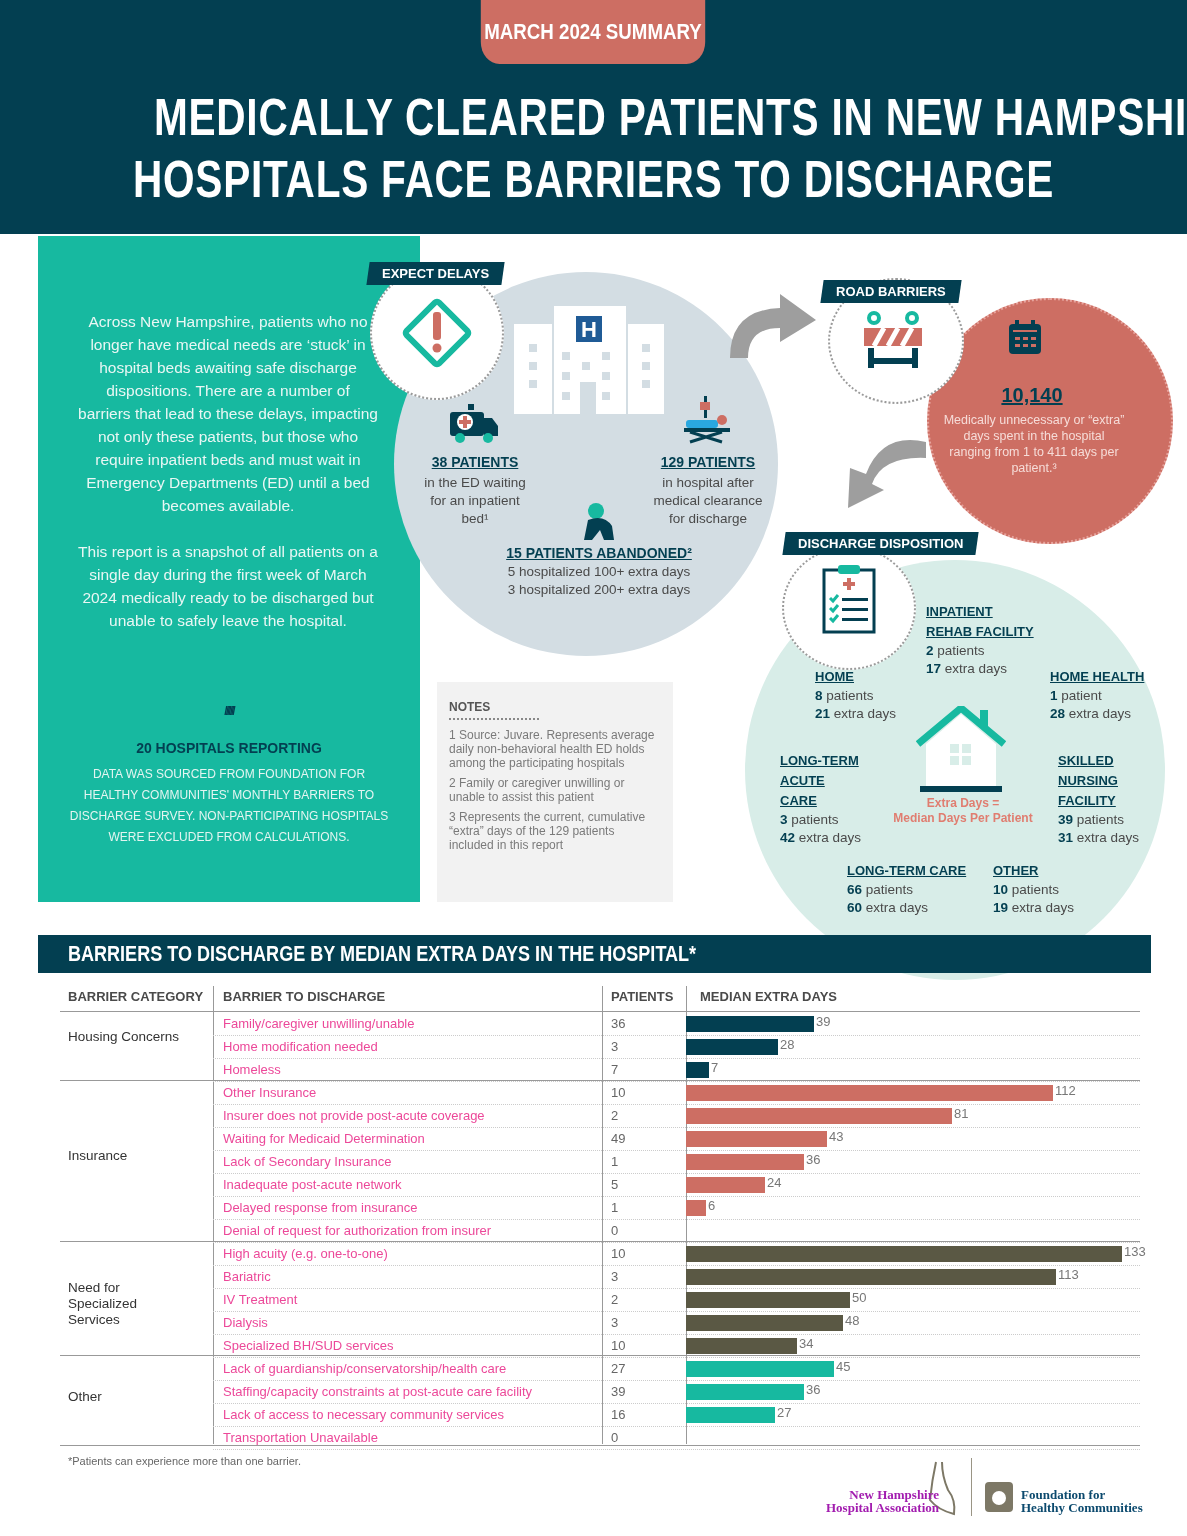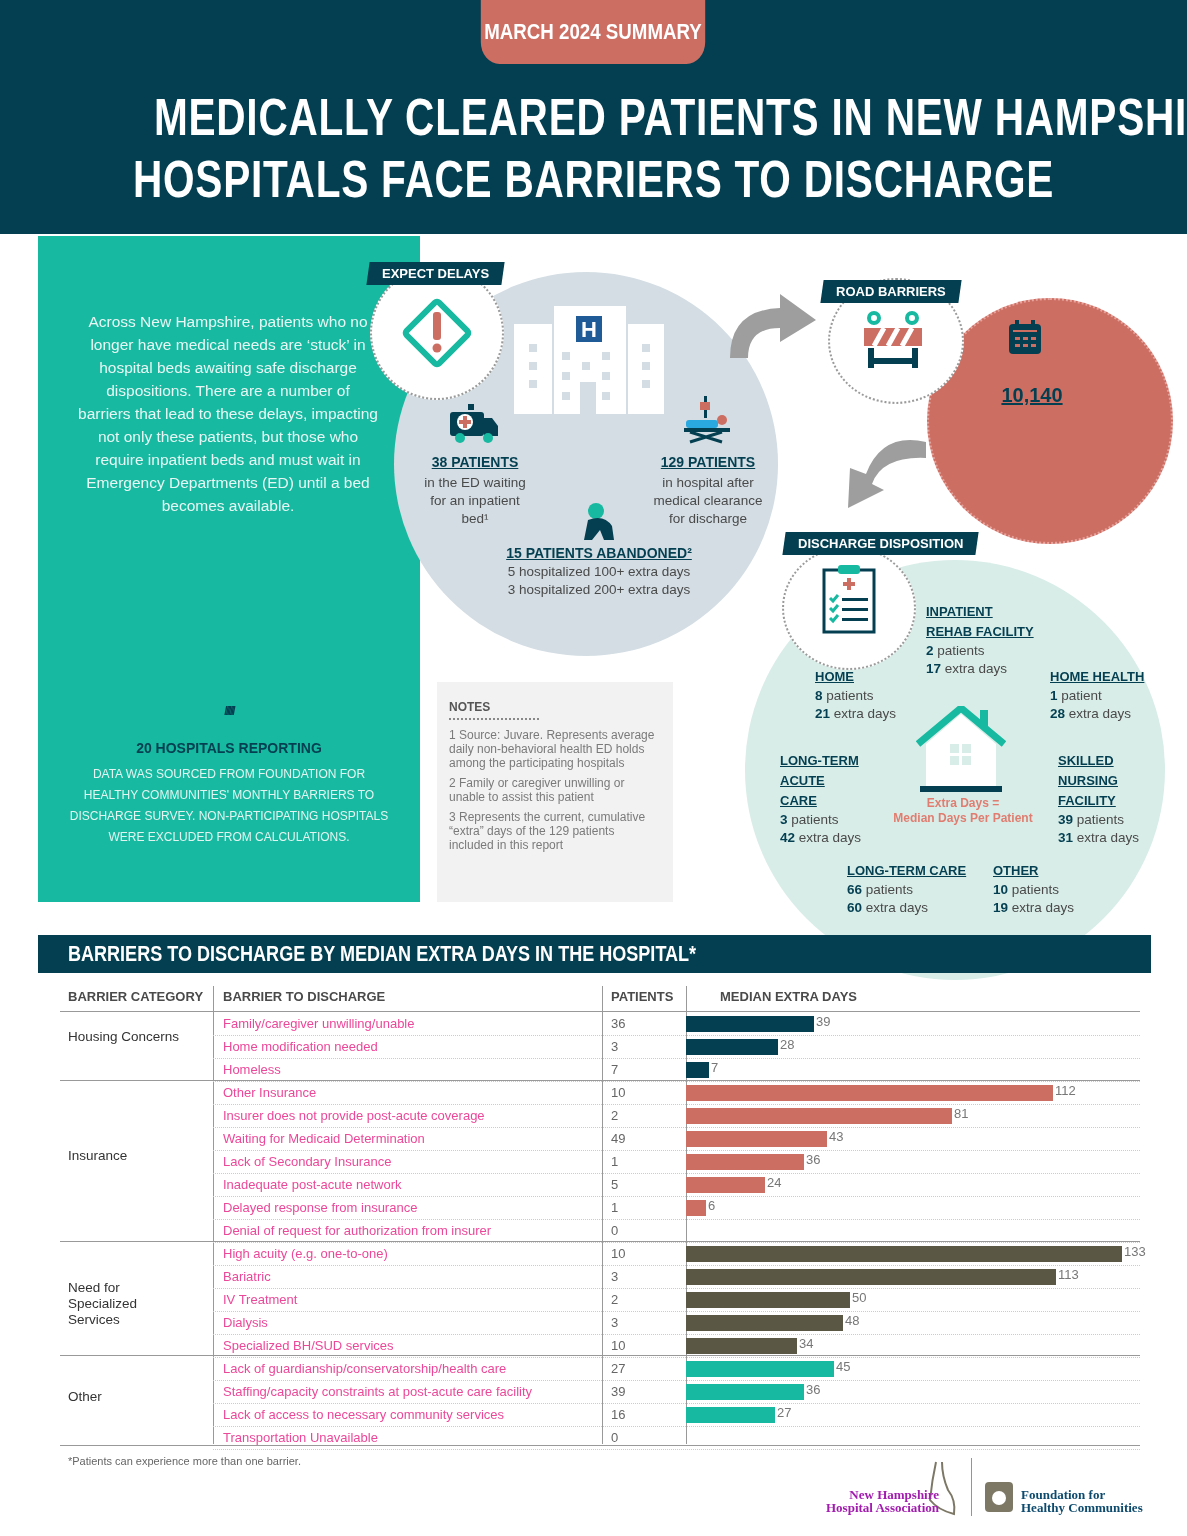--- a/index.html
+++ b/index.html
@@ -70,20 +70,21 @@
   <div class="tag">MARCH 2024 SUMMARY</div>
   <div class="title">
     <span>MEDICALLY CLEARED PATIENTS IN NEW HAMPSHIRE</span><br>
     <span>HOSPITALS FACE BARRIERS TO DISCHARGE</span>
   </div>
 </div>
 
 <div class="left-panel">
   <div class="intro">
     <p>Across New Hampshire, patients who no longer have medical needs are ‘stuck’ in hospital beds awaiting safe discharge dispositions. There are a number of barriers that lead to these delays, impacting not only these patients, but those who require inpatient beds and must wait in Emergency Departments (ED) until a bed becomes available.</p>
+    <p>This report is a snapshot of all patients on a single day during the first week of March 2024 medically ready to be discharged but unable to safely leave the hospital.</p>
   </div>
   <div class="slashes">///////</div>
   <div class="hosp-title">20 HOSPITALS REPORTING</div>
   <div class="hosp-text">Data was sourced from Foundation for Healthy Communities' monthly Barriers to Discharge survey. Non-participating hospitals were excluded from calculations.</div>
 </div>
 
 <div class="gray-circle"></div>
 
 <svg style="position:absolute;left:514px;top:306px" width="150" height="108">
   <rect x="0" y="18" width="38" height="90" fill="#fff"></rect>
@@ -171,20 +172,21 @@
     <g fill="#cd6e63">
         <rect x="10" y="19" width="5" height="3"></rect>
         <rect x="18" y="19" width="5" height="3"></rect>
         <rect x="26" y="19" width="5" height="3"></rect>
     <rect x="10" y="26" width="5" height="3"></rect>
         <rect x="18" y="26" width="5" height="3"></rect>
         <rect x="26" y="26" width="5" height="3"></rect>
       </g>
   </svg>
   <div class="big-num" style="left:-18px;top:84px;">10,140</div>
+  <div class="red-text" style="left:12px;top:112px;">Medically unnecessary or “extra” days spent in the hospital ranging from 1 to 411 days per patient.³</div>
 </div>
 
 <div class="white-circle" style="left:828px;top:278px;width:136px;height:126px;"></div>
 <svg style="position:absolute;left:860px;top:310px" width="64" height="62">
   <circle cx="14" cy="8" r="5" fill="none" stroke="#17b9a0" stroke-width="4"></circle>
   <circle cx="52" cy="8" r="5" fill="none" stroke="#17b9a0" stroke-width="4"></circle>
   <rect x="4" y="18" width="58" height="18" fill="#cd6e63"></rect>
   <path d="M14 36 L24 18 M28 36 L38 18 M42 36 L52 18" stroke="#fff" stroke-width="5"></path>
   <rect x="8" y="38" width="6" height="20" fill="#033f51"></rect>
     <rect x="52" y="38" width="6" height="20" fill="#033f51"></rect>
@@ -270,21 +272,21 @@
   <div class="notes-dots"></div>
   <p>1 Source: Juvare. Represents average daily non-behavioral health ED holds among the participating hospitals</p>
   <p>2 Family or caregiver unwilling or unable to assist this patient</p>
   <p>3 Represents the current, cumulative “extra” days of the 129 patients included in this report</p>
 </div>
 
 <div class="sec-bar"><span>BARRIERS TO DISCHARGE BY MEDIAN EXTRA DAYS IN THE HOSPITAL*</span></div>
 <div class="th" style="left:68px;">BARRIER CATEGORY</div>
 <div class="th" style="left:223px;">BARRIER TO DISCHARGE</div>
 <div class="th" style="left:611px;">PATIENTS</div>
-<div class="th" style="left:696px;padding-left:24px;">MEDIAN EXTRA DAYS</div>
+<div class="th" style="left:676px;padding-left:24px;">MEDIAN EXTRA DAYS</div>
 
 <div class="vline" style="left:213px;top:986px;height:458px;"></div>
 <div class="vline" style="left:602px;top:986px;height:458px;"></div>
 <div class="vline" style="left:686px;top:986px;height:458px;"></div>
 
 <div class="hline" style="top:1011px;"></div>
 <div class="hline" style="top:1080px;"></div>
 <div class="hline" style="top:1241px;"></div>
 <div class="hline" style="top:1355px;"></div>
 <div class="hline" style="top:1445px;"></div>

